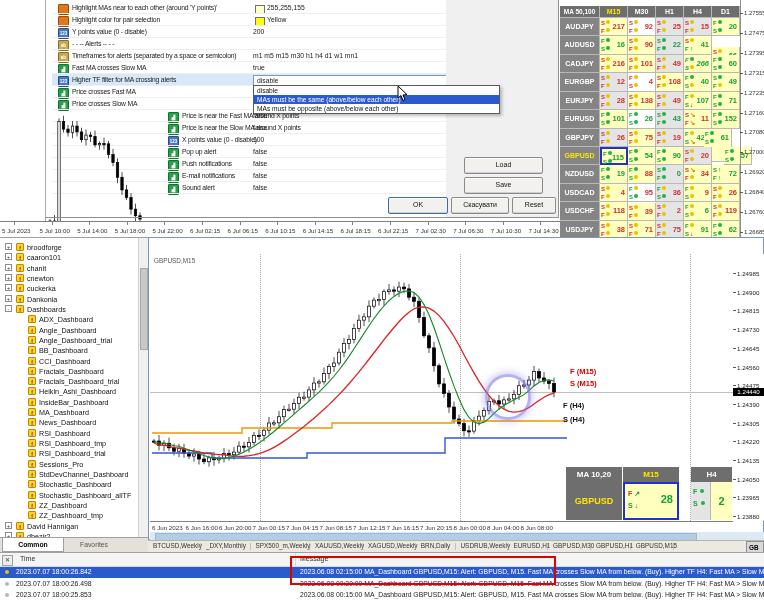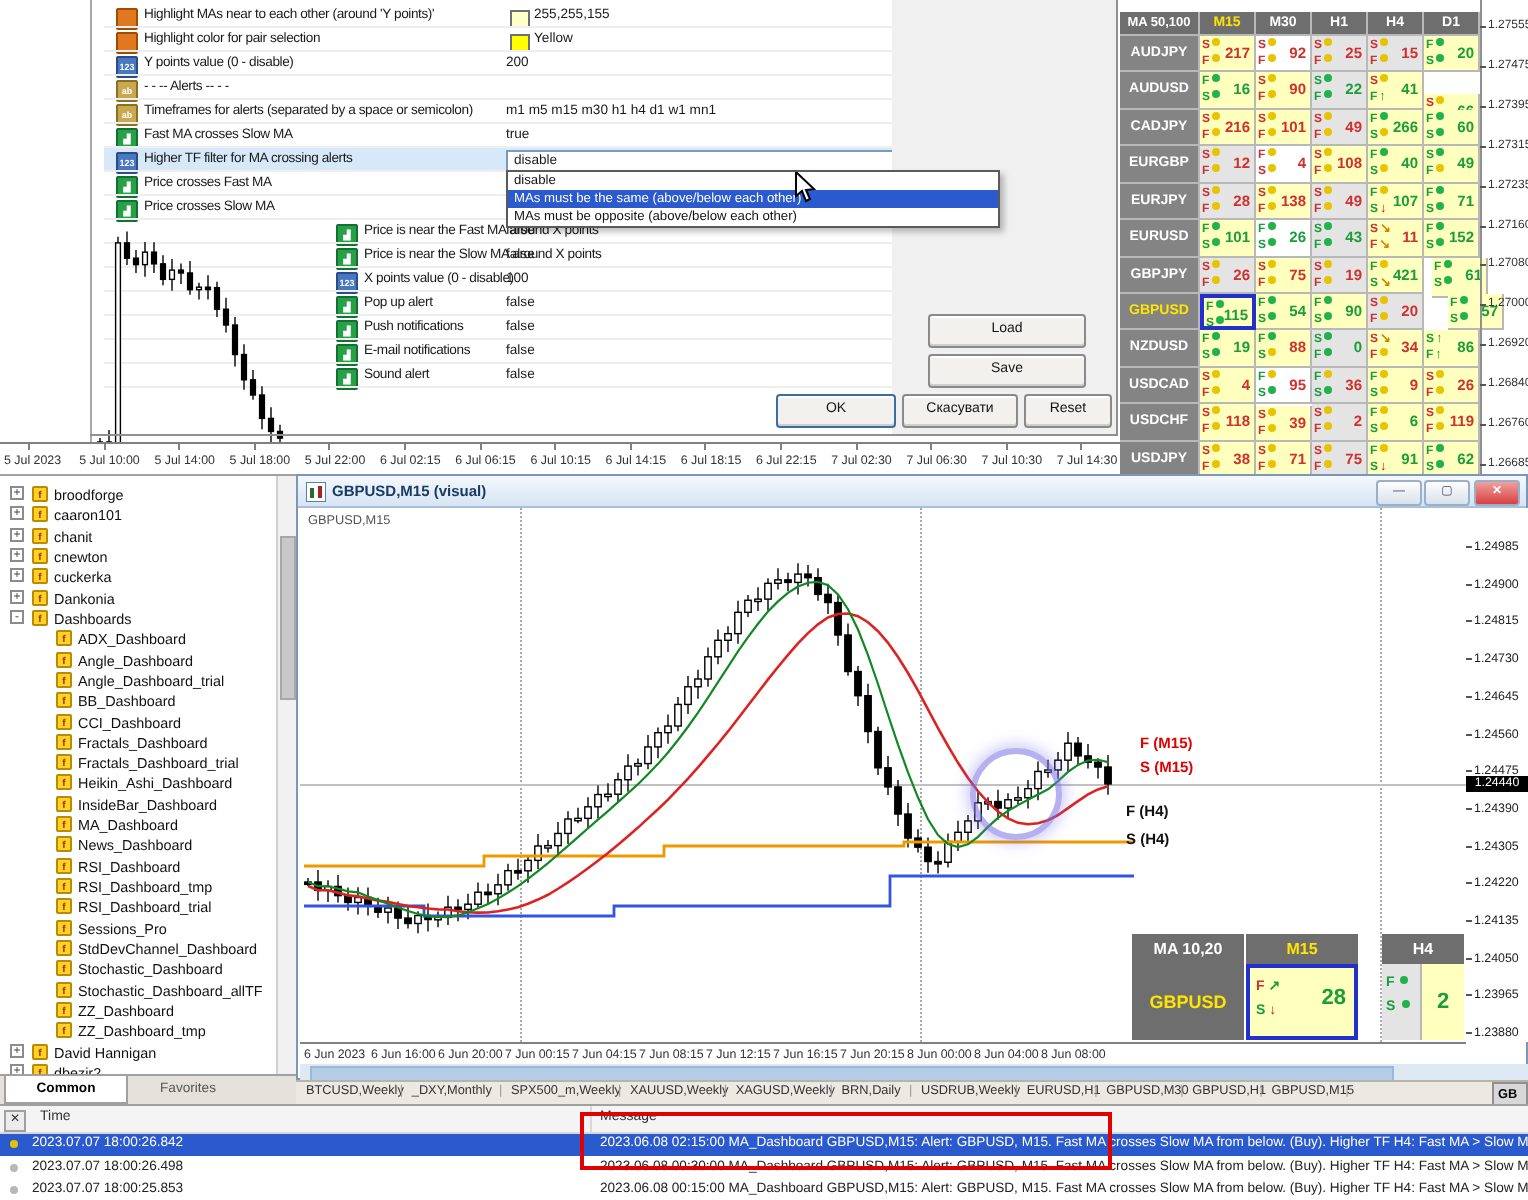--- a/index.html
+++ b/index.html
@@ -424,21 +424,21 @@
         </div>
         <div class="cval c-r">101</div>
       </div>
       <div class="dcell bg-e" style="left: 96px; top: 54.84px; width: 28px; height: 18.42px;">
         <div class="cletters">
           <div class="c-r">S<span class="mk mk-y"></span></div>
           <div class="c-r">F<span class="mk mk-y"></span></div>
         </div>
         <div class="cval c-r">49</div>
       </div>
-      <div class="dcell bg-y" style="left: 124px; top: 54.84px; width: 28px; height: 18.42px;">
+      <div class="dcell bg-y" style="left: 124px; top: 54.84px; width: 28px; height: 18.42px; font-style: italic;">
         <div class="cletters">
           <div class="c-g">F<span class="mk mk-g"></span></div>
           <div class="c-g">S<span class="mk mk-y"></span></div>
         </div>
         <div class="cval c-g">266</div>
       </div>
       <div class="dcell bg-y" style="left: 152px; top: 54.84px; width: 28px; height: 18.42px;">
         <div class="cletters">
           <div class="c-g">F<span class="mk mk-g"></span></div>
           <div class="c-g">S<span class="mk mk-g"></span></div>
@@ -575,21 +575,21 @@
         </div>
         <div class="cval c-r">19</div>
       </div>
       <div class="dcell bg-y" style="left: 124px; top: 128.52px; width: 28px; height: 18.42px;">
         <div class="cletters">
           <div class="c-g">F<span class="mk mk-y"></span></div>
           <div class="c-g">S<span class="amk" style="color: rgb(204, 136, 0);">↘</span></div>
         </div>
         <div class="cval c-g">421</div>
       </div>
-      <div class="dcell bg-y" style="left: 156px; top: 128.52px; width: 28px; height: 20px;">
+      <div class="dcell bg-y" style="left: 144px; top: 128.52px; width: 28px; height: 33px;">
         <div class="cletters">
           <div class="c-g">F<span class="mk mk-g"></span></div>
           <div class="c-g">S<span class="mk mk-g"></span></div>
         </div>
         <div class="cval c-g">61</div>
       </div>
       <div class="dcell dpair" style="left: 0px; top: 146.94px; width: 40px; height: 18.42px; line-height: 18.42px; color: rgb(255, 228, 0);">GBPUSD</div>
       <div class="dcell bg-y" style="left: 40px; top: 146.94px; width: 28px; height: 18.42px; border: 2px solid rgb(34, 48, 204);">
         <div class="cletters">
           <div class="c-g">F<span class="mk mk-g"></span></div>
@@ -652,21 +652,21 @@
           <div class="c-r">S<span class="amk" style="color: rgb(204, 136, 0);">↘</span></div>
           <div class="c-r">F<span class="mk mk-y"></span></div>
         </div>
         <div class="cval c-r">34</div>
       </div>
       <div class="dcell bg-y" style="left: 152px; top: 165.36px; width: 28px; height: 18.42px;">
         <div class="cletters">
           <div class="c-g">S<span class="amk" style="color: rgb(0, 153, 0);">↑</span></div>
           <div class="c-g">F<span class="amk" style="color: rgb(0, 153, 0);">↑</span></div>
         </div>
-        <div class="cval c-g">86</div>
+        <div class="cval c-g">72</div>
       </div>
       <div class="dcell dpair" style="left: 0px; top: 183.78px; width: 40px; height: 18.42px; line-height: 18.42px;">USDCAD</div>
       <div class="dcell bg-y" style="left: 40px; top: 183.78px; width: 28px; height: 18.42px;">
         <div class="cletters">
           <div class="c-r">S<span class="mk mk-y"></span></div>
           <div class="c-r">F<span class="mk mk-y"></span></div>
         </div>
         <div class="cval c-r">4</div>
       </div>
       <div class="dcell bg-w" style="left: 68px; top: 183.78px; width: 28px; height: 18.42px;">
@@ -927,31 +927,20 @@
         <div class="tico" style="left: 16px; top: 1px; position: absolute;">f</div>
         <div class="nowrap" style="position: absolute; left: 27px; top: 1px;">dbezir2</div>
       </div>
     </div>
   <div class="abs" id="nav-tabs">
     <div class="ntab on" style="left:2px;width:60px;">Common</div>
     <div class="ntab off" style="left:64px;width:60px;">Favorites</div>
   </div>
 
   <div class="abs" id="chartwin">
-    <div id="cw-title">
-      <svg class="abs" style="left:4px;top:3px;" width="10" height="10">
-        <rect x="0" y="0" width="10" height="10" fill="#fff" stroke="#5580b0"></rect>
-        <rect x="2" y="3" width="2" height="5" fill="#2a6a2a"></rect>
-          <rect x="6" y="2" width="2" height="6" fill="#aa2222"></rect>
-      </svg>
-      <span class="ttl">GBPUSD,M15 (visual)</span>
-      <div class="cw-btn" style="right:52px;">—</div>
-      <div class="cw-btn" style="right:28px;">▢</div>
-      <div class="cw-btn close" style="right:3px;">✕</div>
-    </div>
 
     <div id="plot">
       <div id="sym-lab">GBPUSD,M15</div>
       <div class="vsep" style="left:110px;"></div>
       <div class="vsep" style="left:310px;"></div>
       <div class="vsep" style="left:540px;"></div>
       <div id="cur-line" style="top:138px;"></div>
       <svg id="main-candles" style="position:absolute;left:0;top:0;" width="583" height="267">
           <line x1="4" x2="4" y1="185" y2="189" stroke="#000" stroke-width="0.7"></line>
           <rect x="2.4" y="187" width="3.2" height="1.2" fill="#000000" stroke="#000" stroke-width="0.7"></rect>

